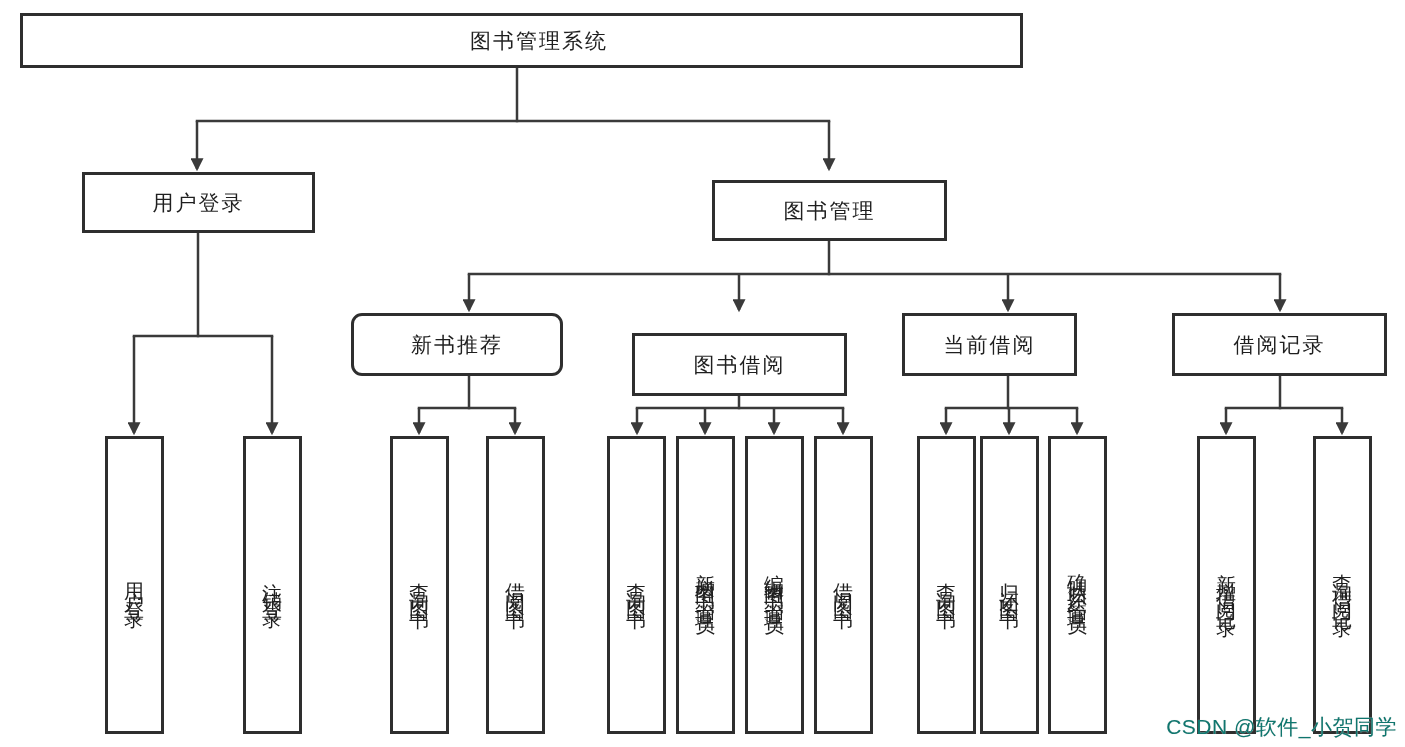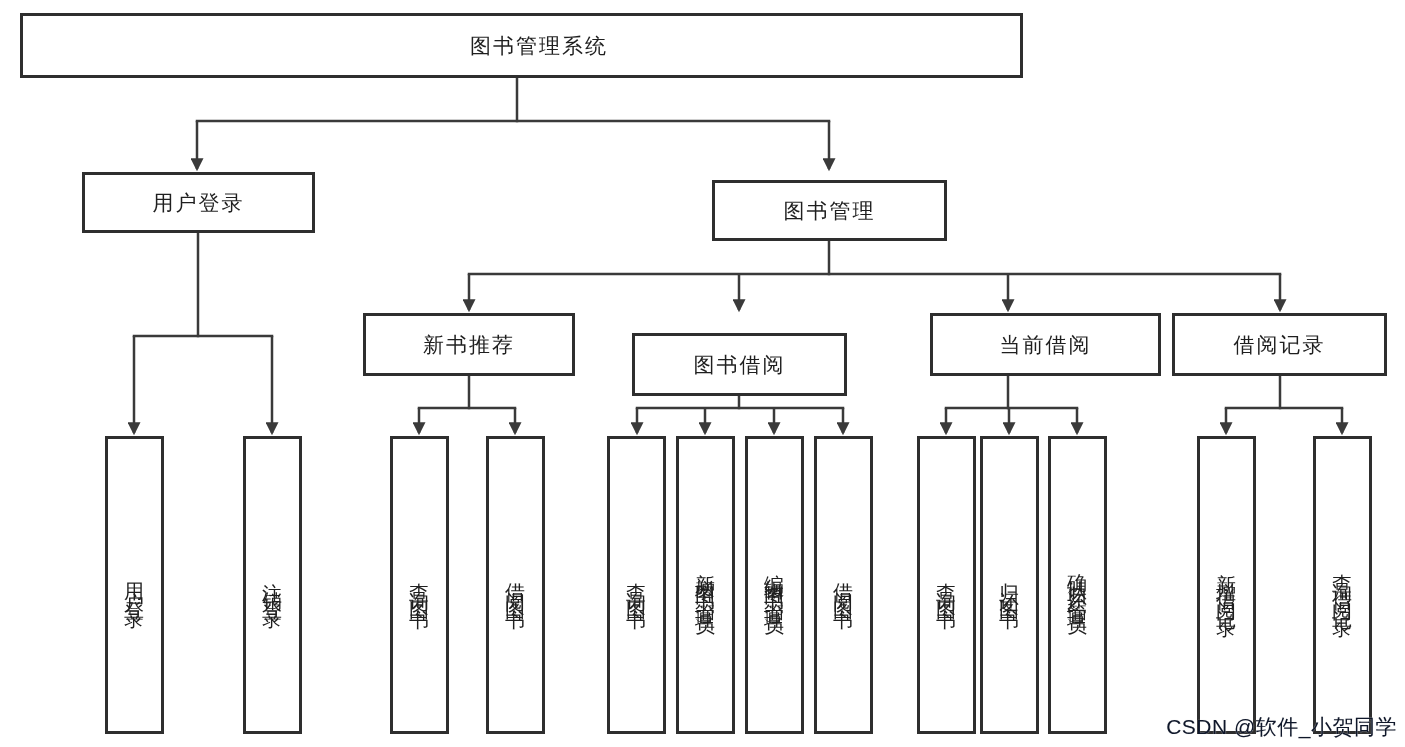--- a/index.html
+++ b/index.html
@@ -30,27 +30,27 @@
     align-items: center;
     justify-content: center;
     color: #1f1f1f;
     z-index: 2;
   }
   .hlabel {
     font-size: 21px;
     letter-spacing: 2px;
     white-space: nowrap;
   }
-  .root  { left: 20px;  top: 13px;  width: 1003px; height: 65px; padding-left: 35px; }
+  .root  { left: 20px;  top: 13px;  width: 1003px; height: 55px; padding-left: 35px; }
   .n-user-login { left: 82px;  top: 172px; width: 233px; height: 61px; }
   .n-book-mgmt  { left: 712px; top: 180px; width: 235px; height: 61px; }
   .l3 { top: 313px; height: 63px; }
-  .n-new-book   { left: 363px;  width: 212px; }
+  .n-new-book   { left: 351px;  width: 212px; border-radius: 11px; }
   .n-borrowing  { left: 632px;  width: 215px; margin-top: 20px; }
-  .n-current    { left: 902px;  width: 231px; margin-left: 28px; }
+  .n-current    { left: 902px;  width: 175px; }
   .n-records    { left: 1172px; width: 215px; }
   .leaf {
     top: 436px;
     height: 298px;
     width: 59px;
     border-width: 3px;
   }
   .vtext {
     writing-mode: vertical-rl;
     text-orientation: mixed;
@@ -75,21 +75,21 @@
   .leaf-13 { left: 1313px; }
   .leaf-6 .vtext, .leaf-7 .vtext, .leaf-11 .vtext {
     letter-spacing: 6px;
   }
   .watermark {
     position: absolute;
     right: 8px;
     bottom: 6px;
     z-index: 5;
     font-size: 21px;
-    color: #0f172a;
+    color: #0f766e;
     letter-spacing: 0.5px;
     white-space: nowrap;
     text-shadow: 0 0 1px #d9d9d9;
   }
 </style>
 </head>
 <body>
 
 <div class="canvas">
 

